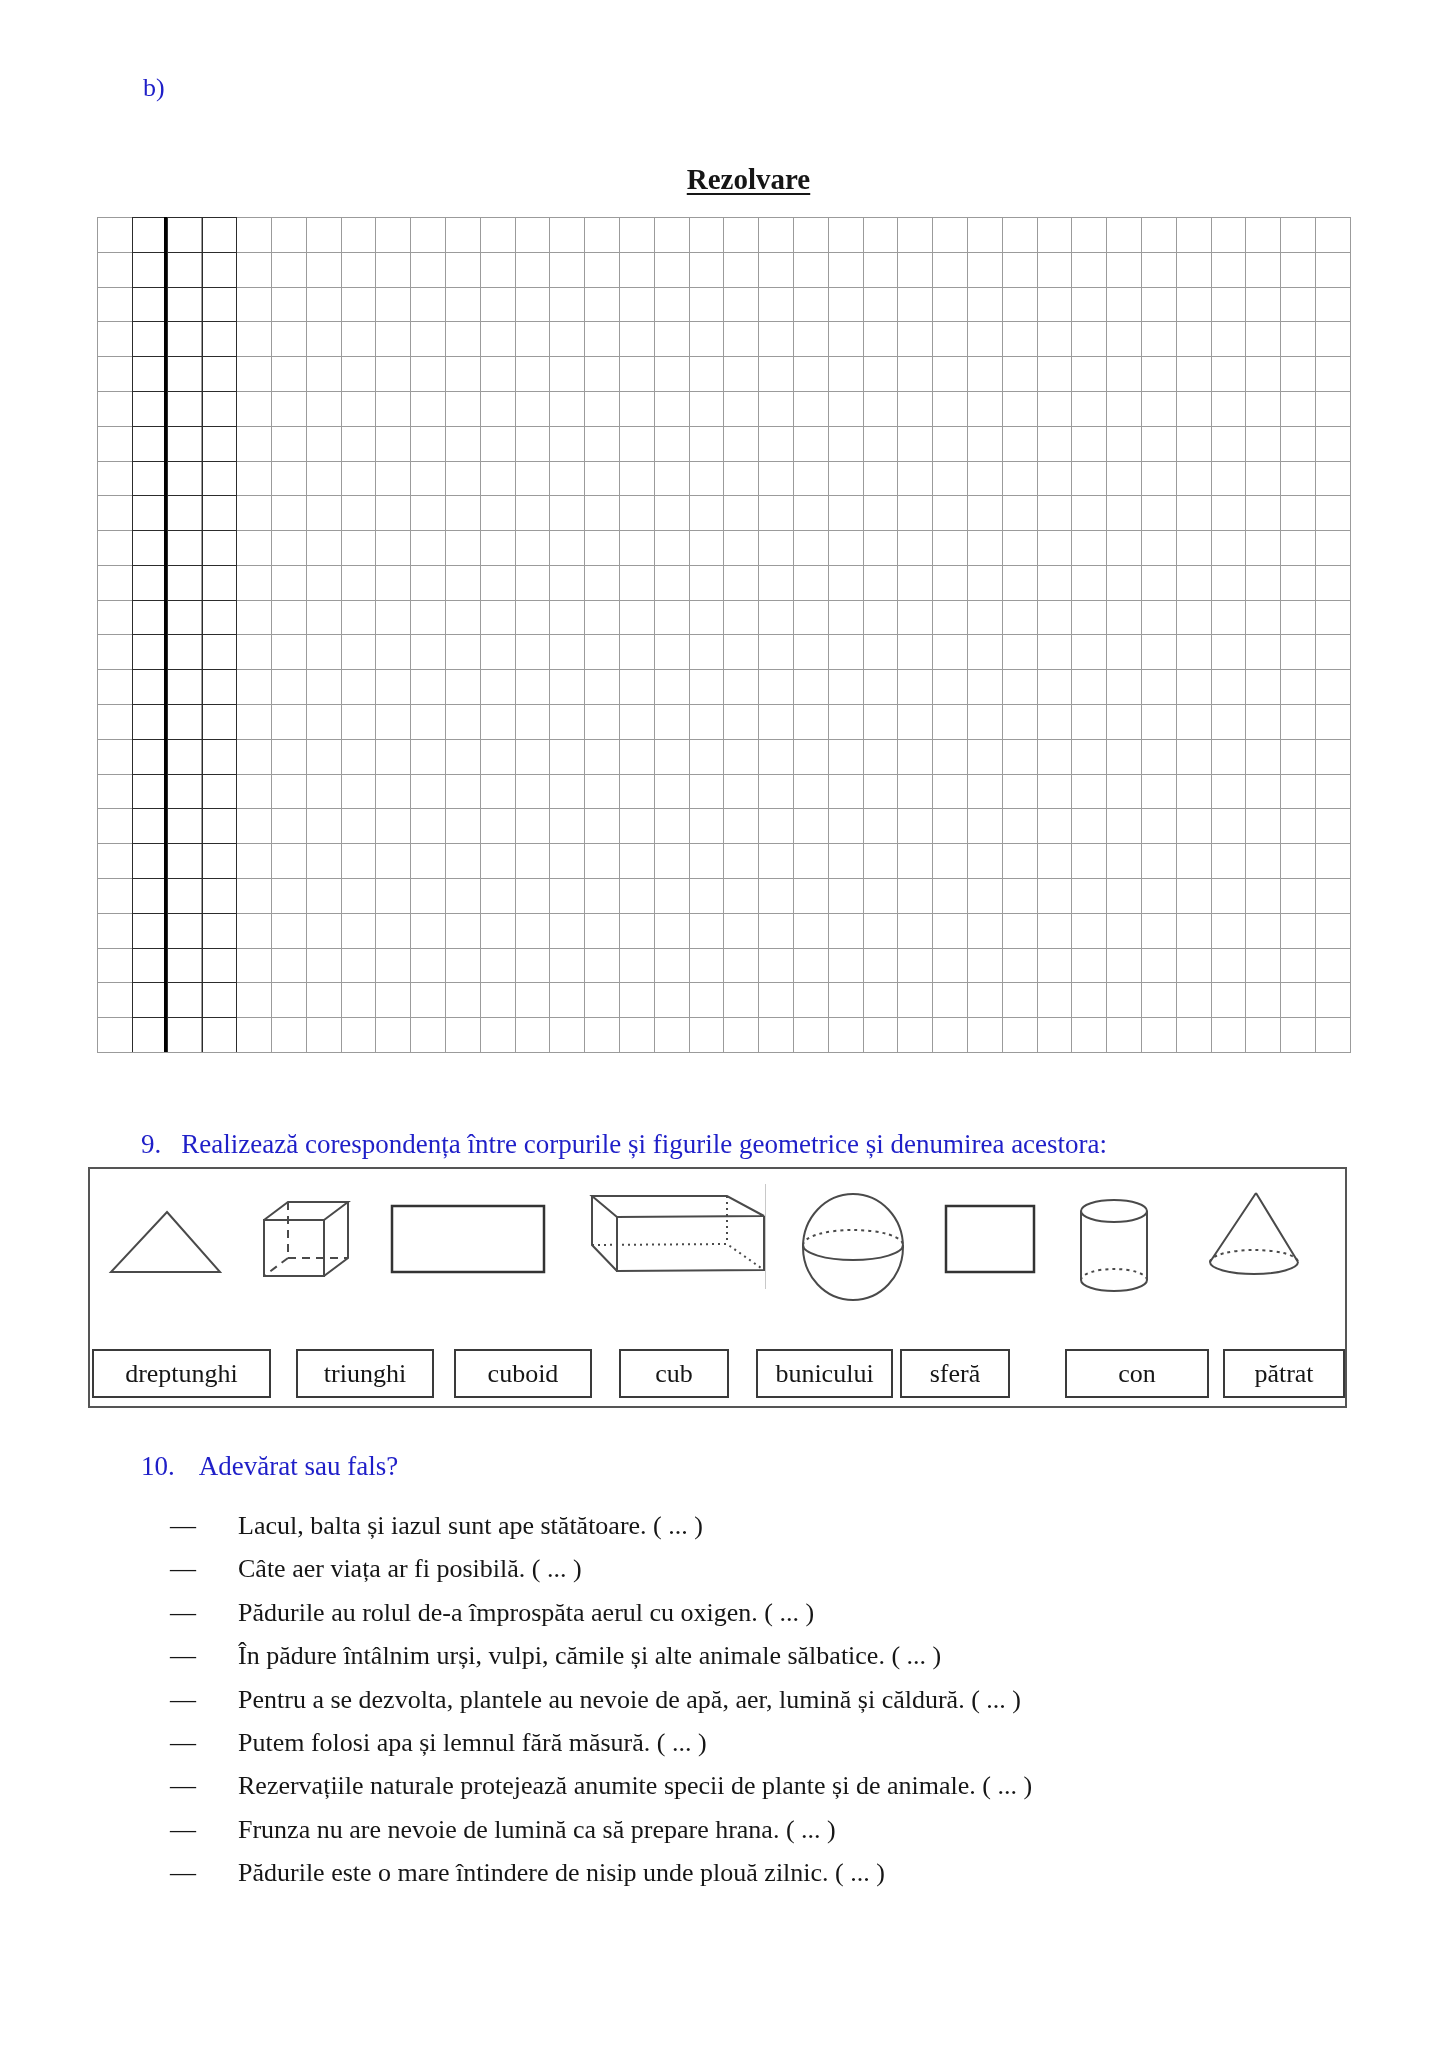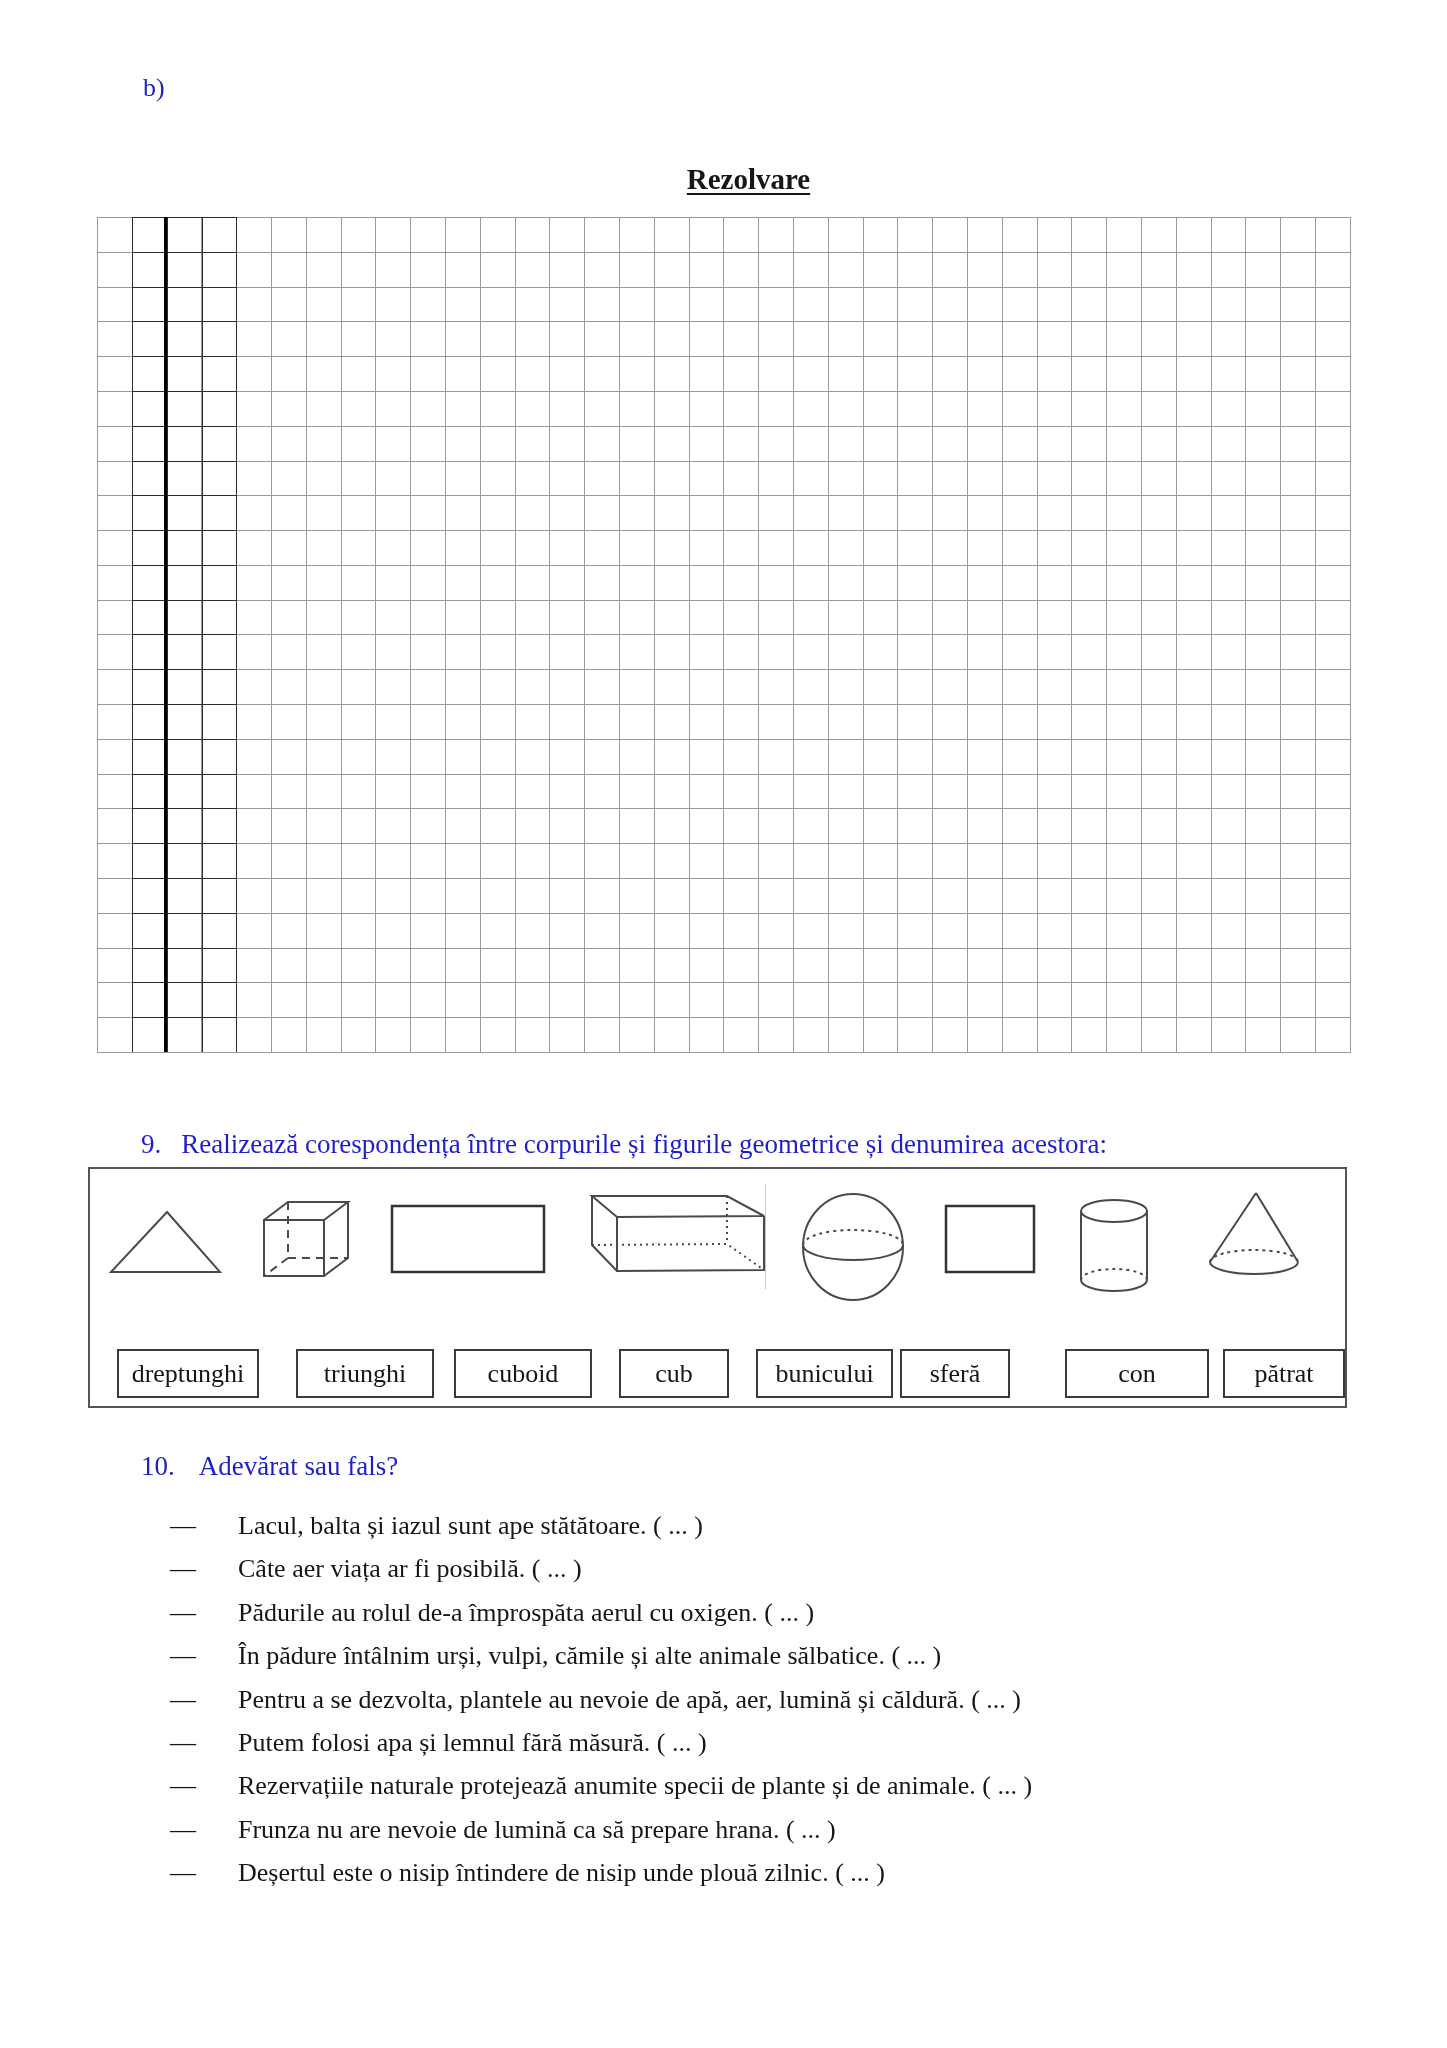--- a/index.html
+++ b/index.html
@@ -164,21 +164,21 @@
         <g fill="none" stroke="#4a4a4a" stroke-width="2">
           <path d="M50,3 L4,72 M50,3 L92,72"></path>
           <path d="M4,72 A44 12 0 0 0 92,72"></path>
           <path d="M4,72 A44 12 0 0 1 92,72" stroke-dasharray="3 4"></path>
         </g>
       </svg>
     </div>
 
     <div class="cell-sep" style="left:675px;top:15px;height:105px"></div>
 
-    <div class="name-box" style="left:27px;width:142px">dreptunghi</div>
+    <div class="name-box" style="left:2px;width:179px">dreptunghi</div>
     <div class="name-box" style="left:206px;width:138px">triunghi</div>
     <div class="name-box" style="left:364px;width:138px">cuboid</div>
     <div class="name-box" style="left:529px;width:110px">cub</div>
     <div class="name-box" style="left:666px;width:137px">bunicului</div>
     <div class="name-box" style="left:810px;width:110px">sferă</div>
     <div class="name-box" style="left:975px;width:144px">con</div>
     <div class="name-box" style="left:1133px;width:122px">pătrat</div>
   </div>
 
   <div class="ex10-heading">
@@ -187,16 +187,16 @@
 
   <div class="tf-list">
     <div class="tf-row"><span class="tf-dash">—</span><span class="tf-text">Lacul, balta și iazul sunt ape stătătoare. ( ... )</span></div>
     <div class="tf-row"><span class="tf-dash">—</span><span class="tf-text">Câte aer viața ar fi posibilă. ( ... )</span></div>
     <div class="tf-row"><span class="tf-dash">—</span><span class="tf-text">Pădurile au rolul de-a împrospăta aerul cu oxigen. ( ... )</span></div>
     <div class="tf-row"><span class="tf-dash">—</span><span class="tf-text">În pădure întâlnim urși, vulpi, cămile și alte animale sălbatice. ( ... )</span></div>
     <div class="tf-row"><span class="tf-dash">—</span><span class="tf-text">Pentru a se dezvolta, plantele au nevoie de apă, aer, lumină și căldură. ( ... )</span></div>
     <div class="tf-row"><span class="tf-dash">—</span><span class="tf-text">Putem folosi apa și lemnul fără măsură. ( ... )</span></div>
     <div class="tf-row"><span class="tf-dash">—</span><span class="tf-text">Rezervațiile naturale protejează anumite specii de plante și de animale. ( ... )</span></div>
     <div class="tf-row"><span class="tf-dash">—</span><span class="tf-text">Frunza nu are nevoie de lumină ca să prepare hrana. ( ... )</span></div>
-    <div class="tf-row"><span class="tf-dash">—</span><span class="tf-text">Deșertul este o nisip întindere de nisip unde plouă zilnic. ( ... )</span></div>
+    <div class="tf-row"><span class="tf-dash">—</span><span class="tf-text">Pădurile este o mare întindere de nisip unde plouă zilnic. ( ... )</span></div>
   </div>
 
 </div>
 
 </body></html>

